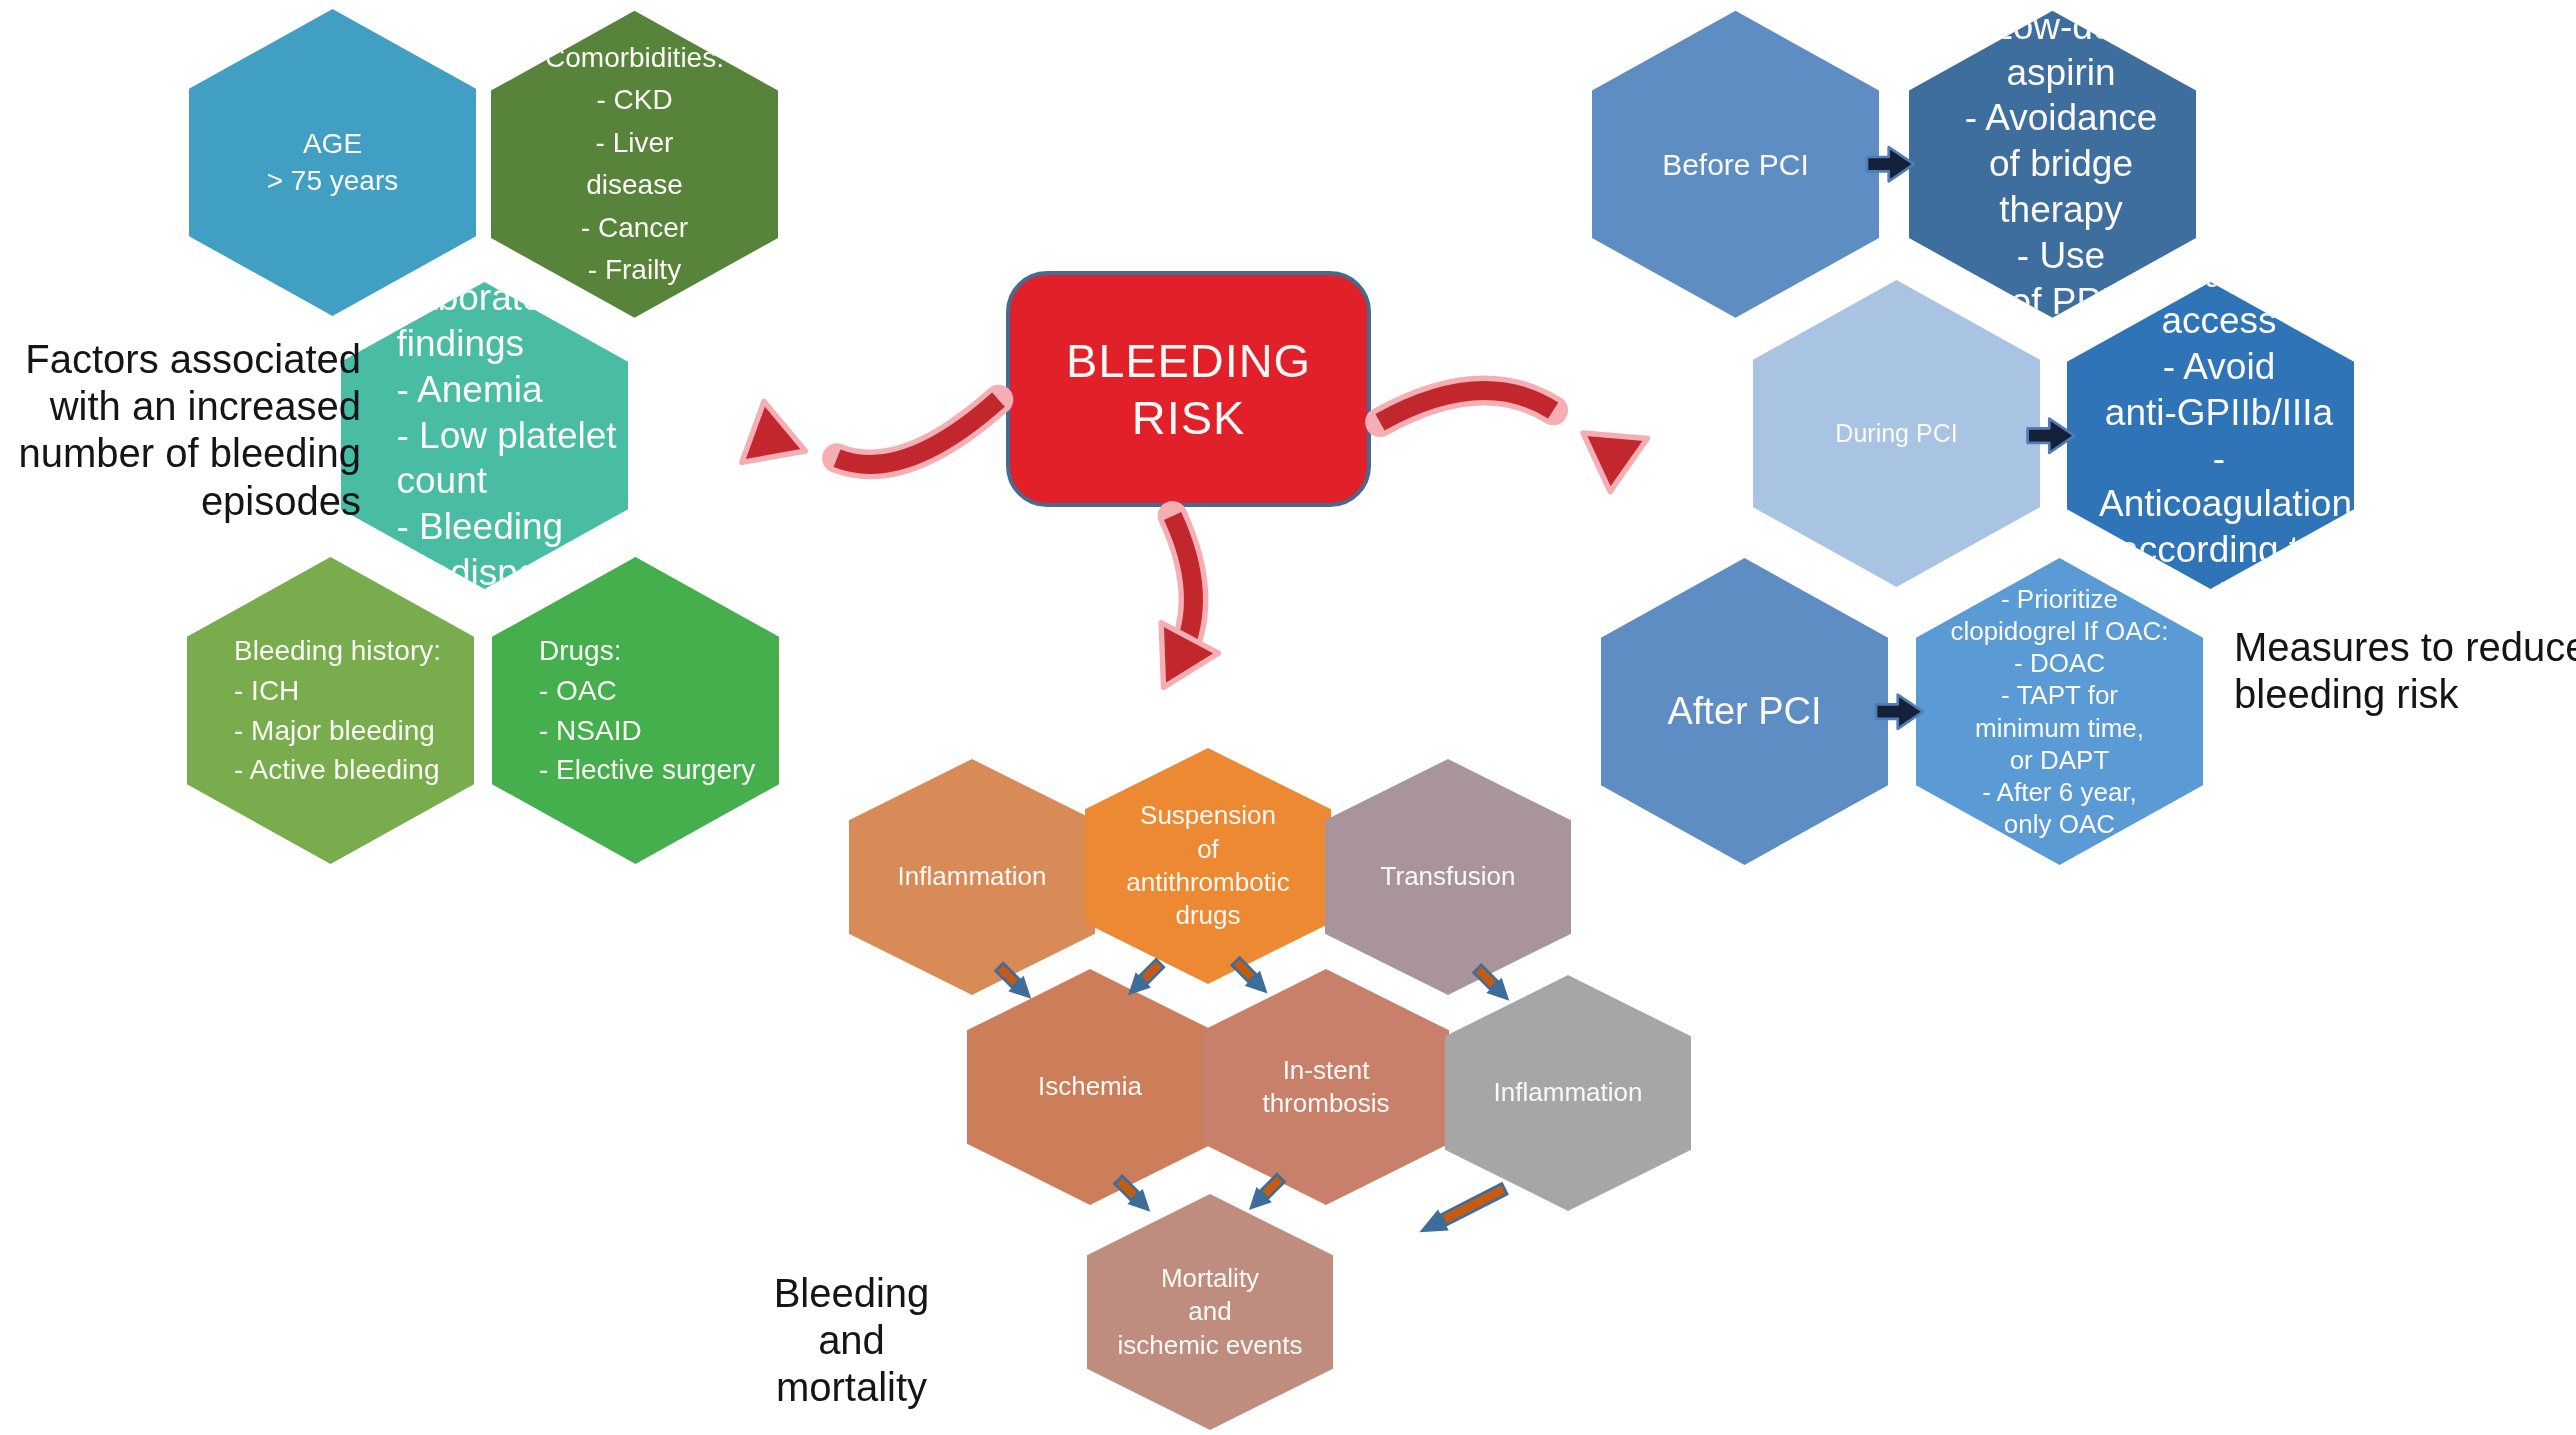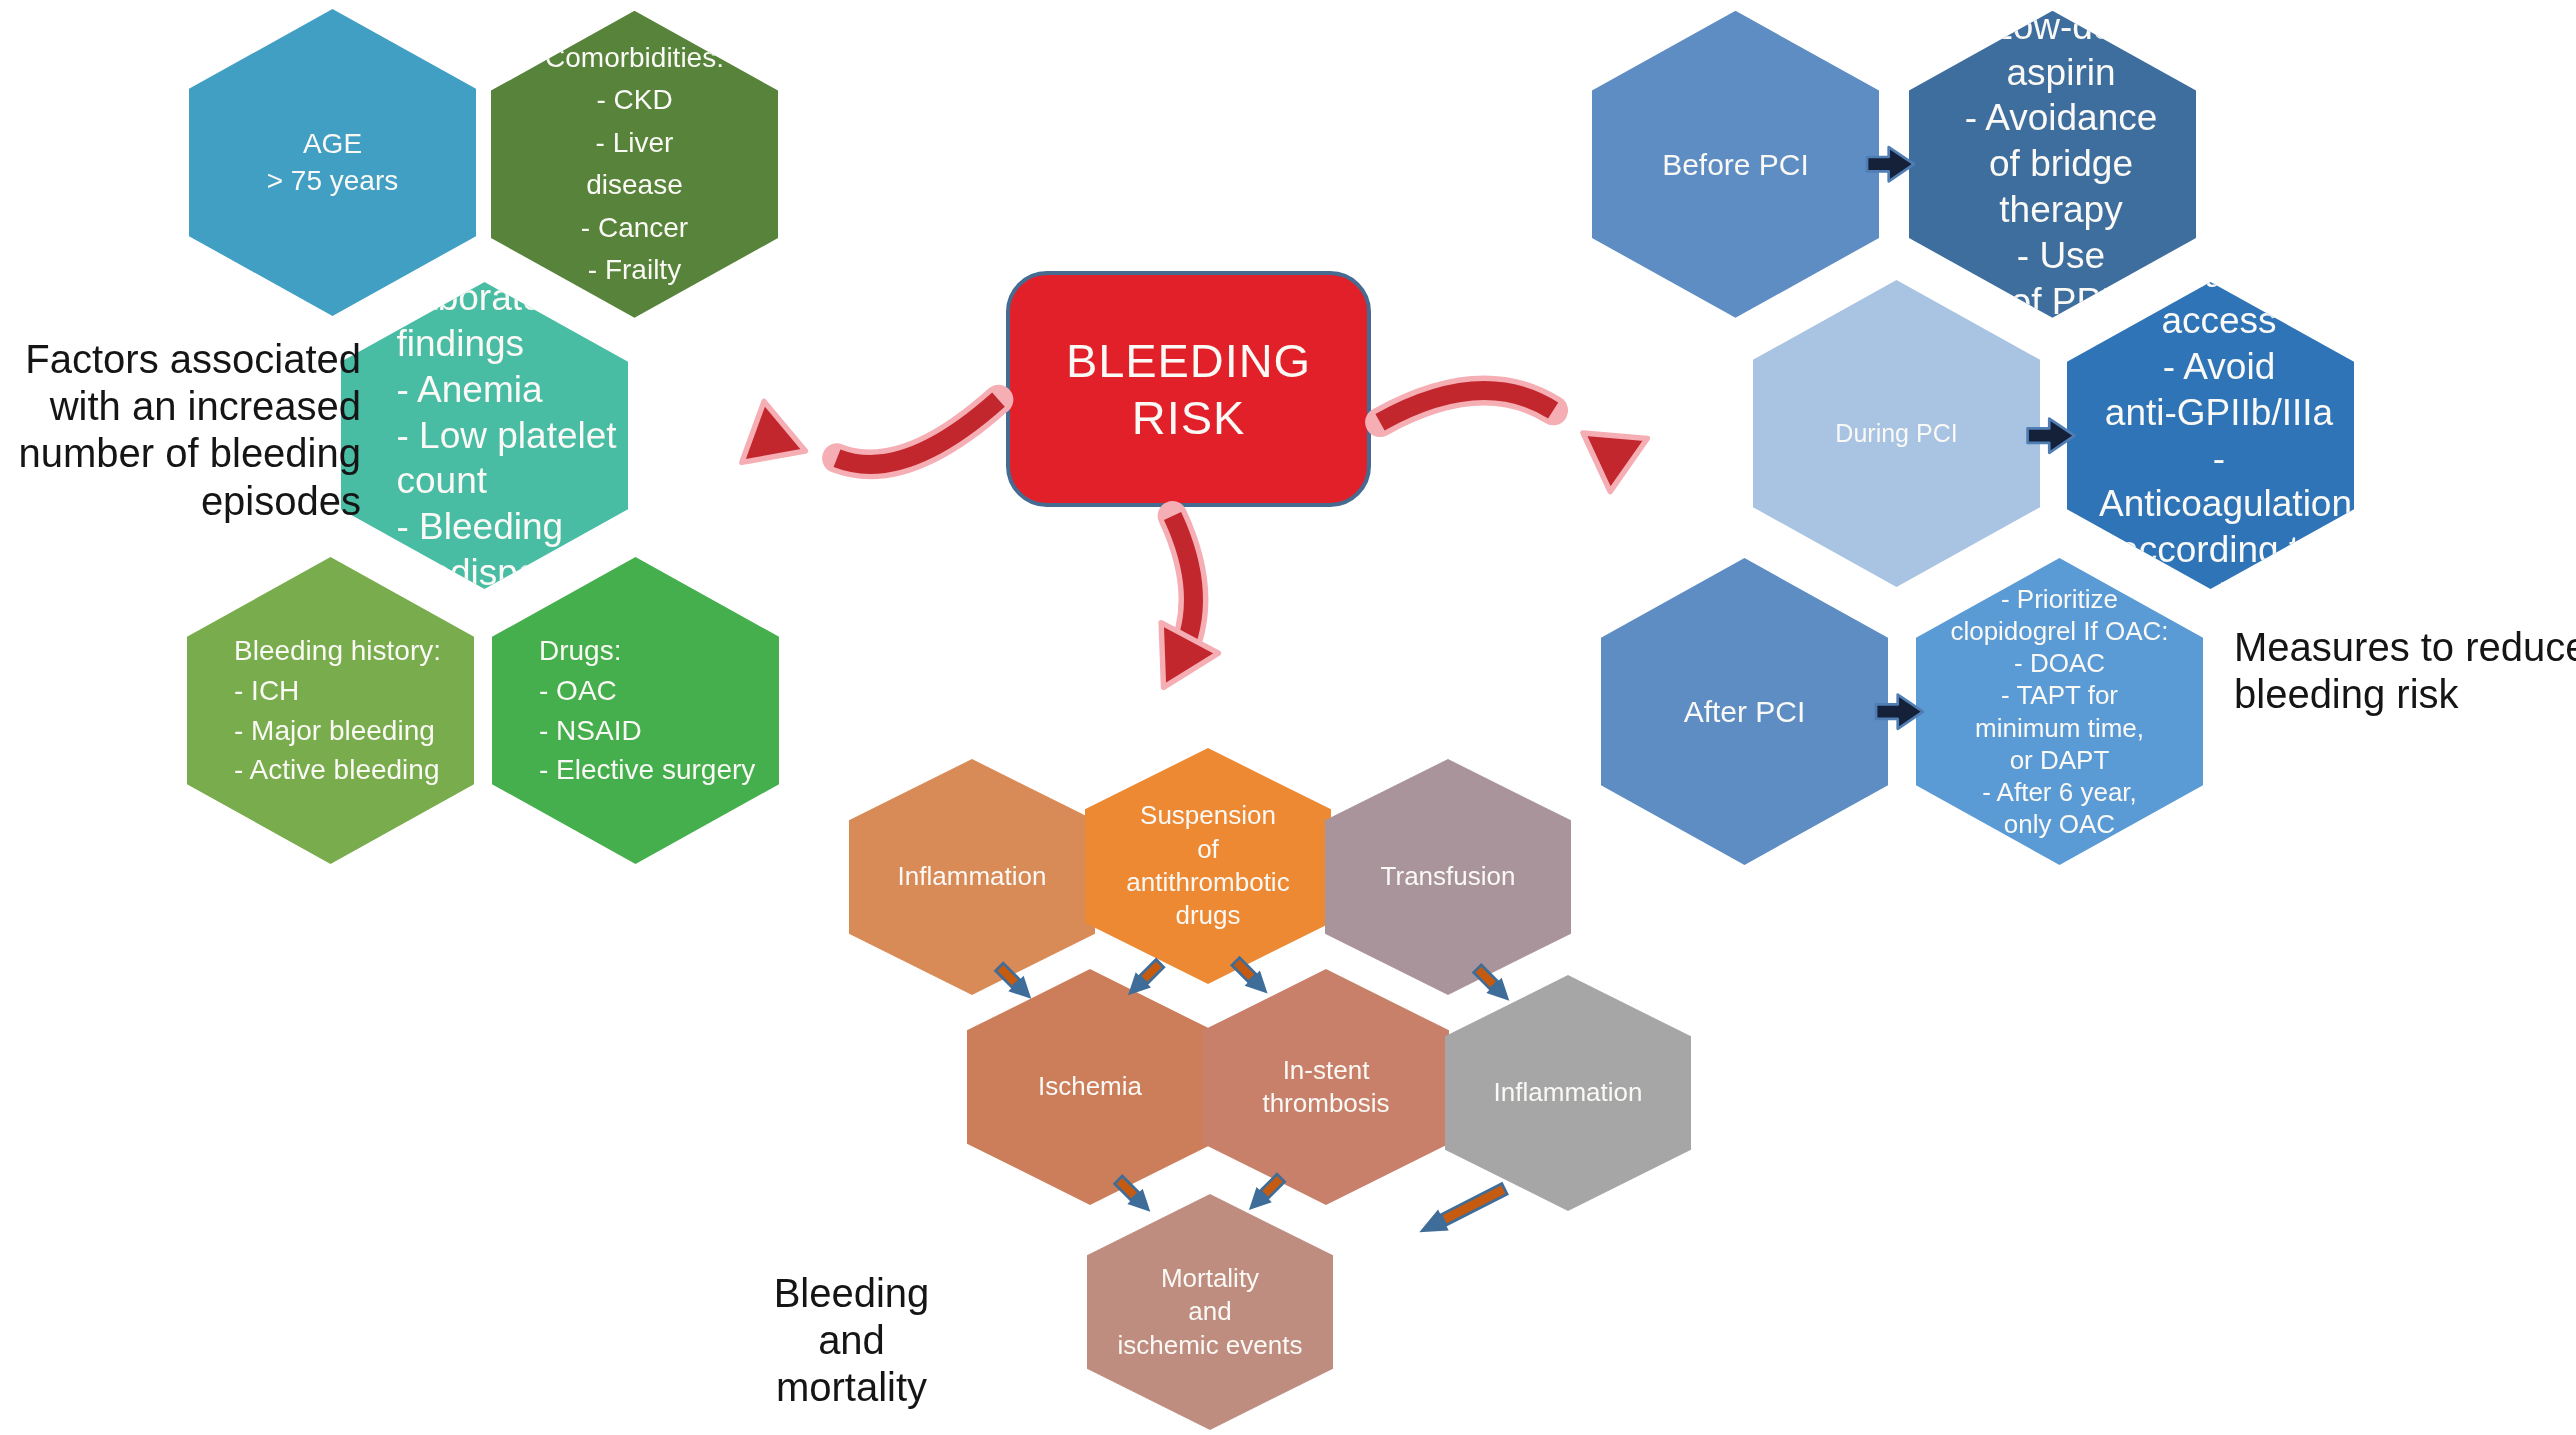--- a/index.html
+++ b/index.html
@@ -133,21 +133,21 @@
   <div class="hex hex-lg" id="hex-measures-during" style="background-color: rgb(46, 116, 182);">
     <div class="hex-text tight">- Radial
 access
 - Avoid
 anti-GPIIb/IIIa
 - Anticoagulation
 according to
 the INR</div>
   </div>
   <div class="hex hex-lg" id="hex-after" style="background-color: rgb(94, 141, 195);">
-    <div class="hex-text" style="font-size:30px">After PCI</div>
+    <div class="hex-text" style="font-size:38px">After PCI</div>
   </div>
   <div class="hex hex-lg" id="hex-measures-after" style="background-color: rgb(91, 155, 213);">
     <div class="hex-text tighter">- Prioritize
 clopidogrel If OAC:
 - DOAC
 - TAPT for
 minimum time,
 or DAPT
 - After 6 year,
 only OAC</div>

